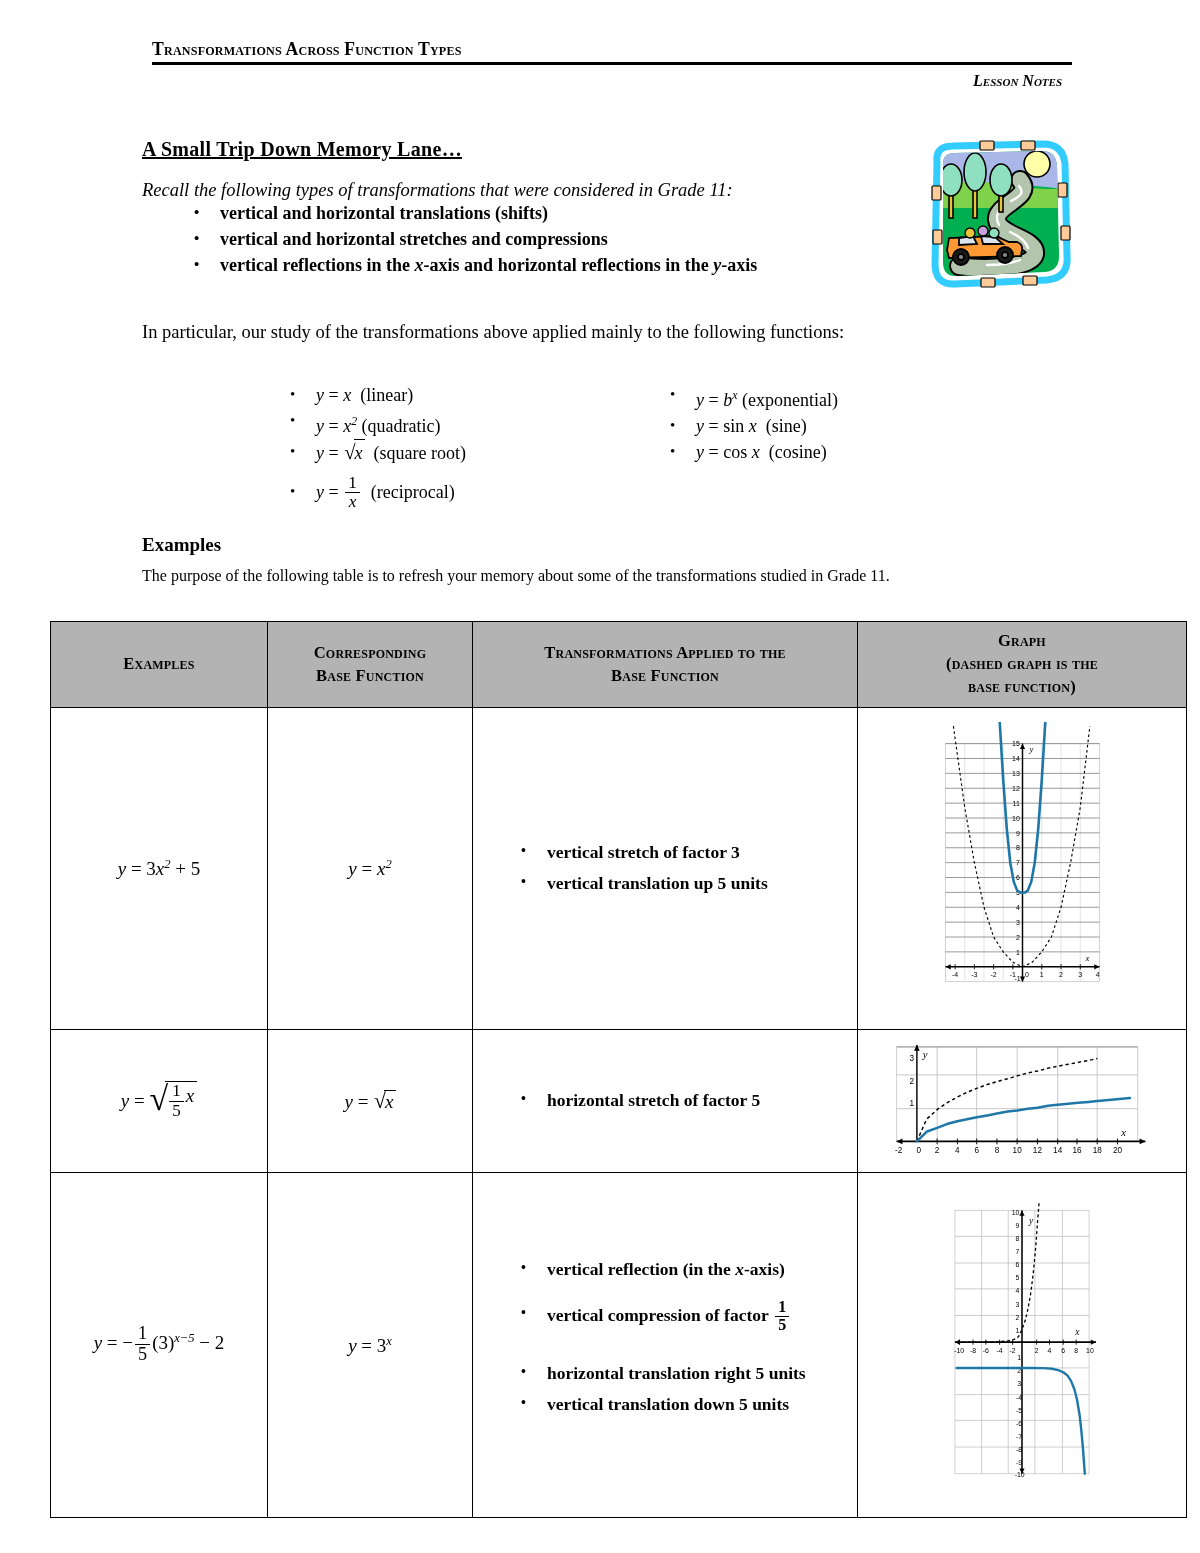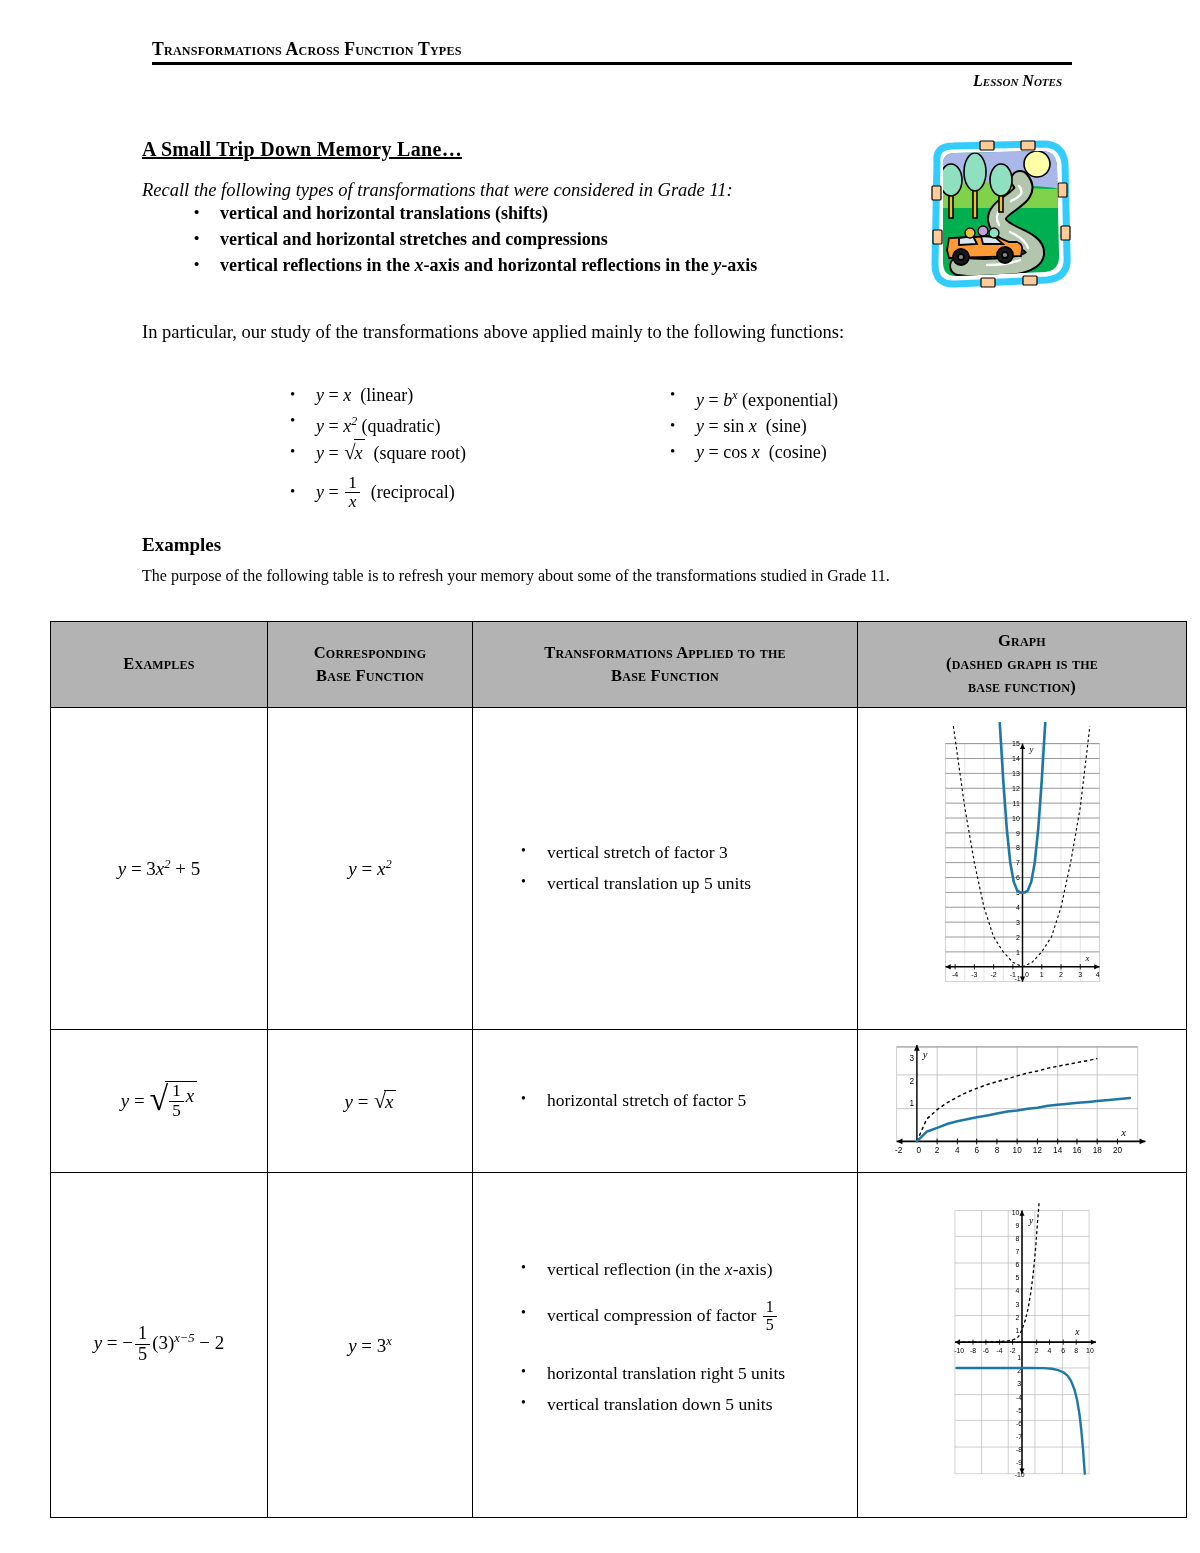--- a/index.html
+++ b/index.html
@@ -227,20 +227,21 @@
   th.c2 { width: 196px; }
   th.c3 { width: 376px; }
   th.c4 { width: 320px; }
 
   td.fn-cell, td.base-cell {
     text-align: center;
     font-size: 19px;
   }
   td.tr-cell {
     padding: 6px 0 6px 0;
+    font-weight: bold;
   }
   td.tr-cell ul {
     list-style: none;
     margin: 0;
     padding: 0 10px 0 48px;
   }
   td.tr-cell ul li {
     position: relative;
     padding-left: 26px;
     font-size: 17.5px;

